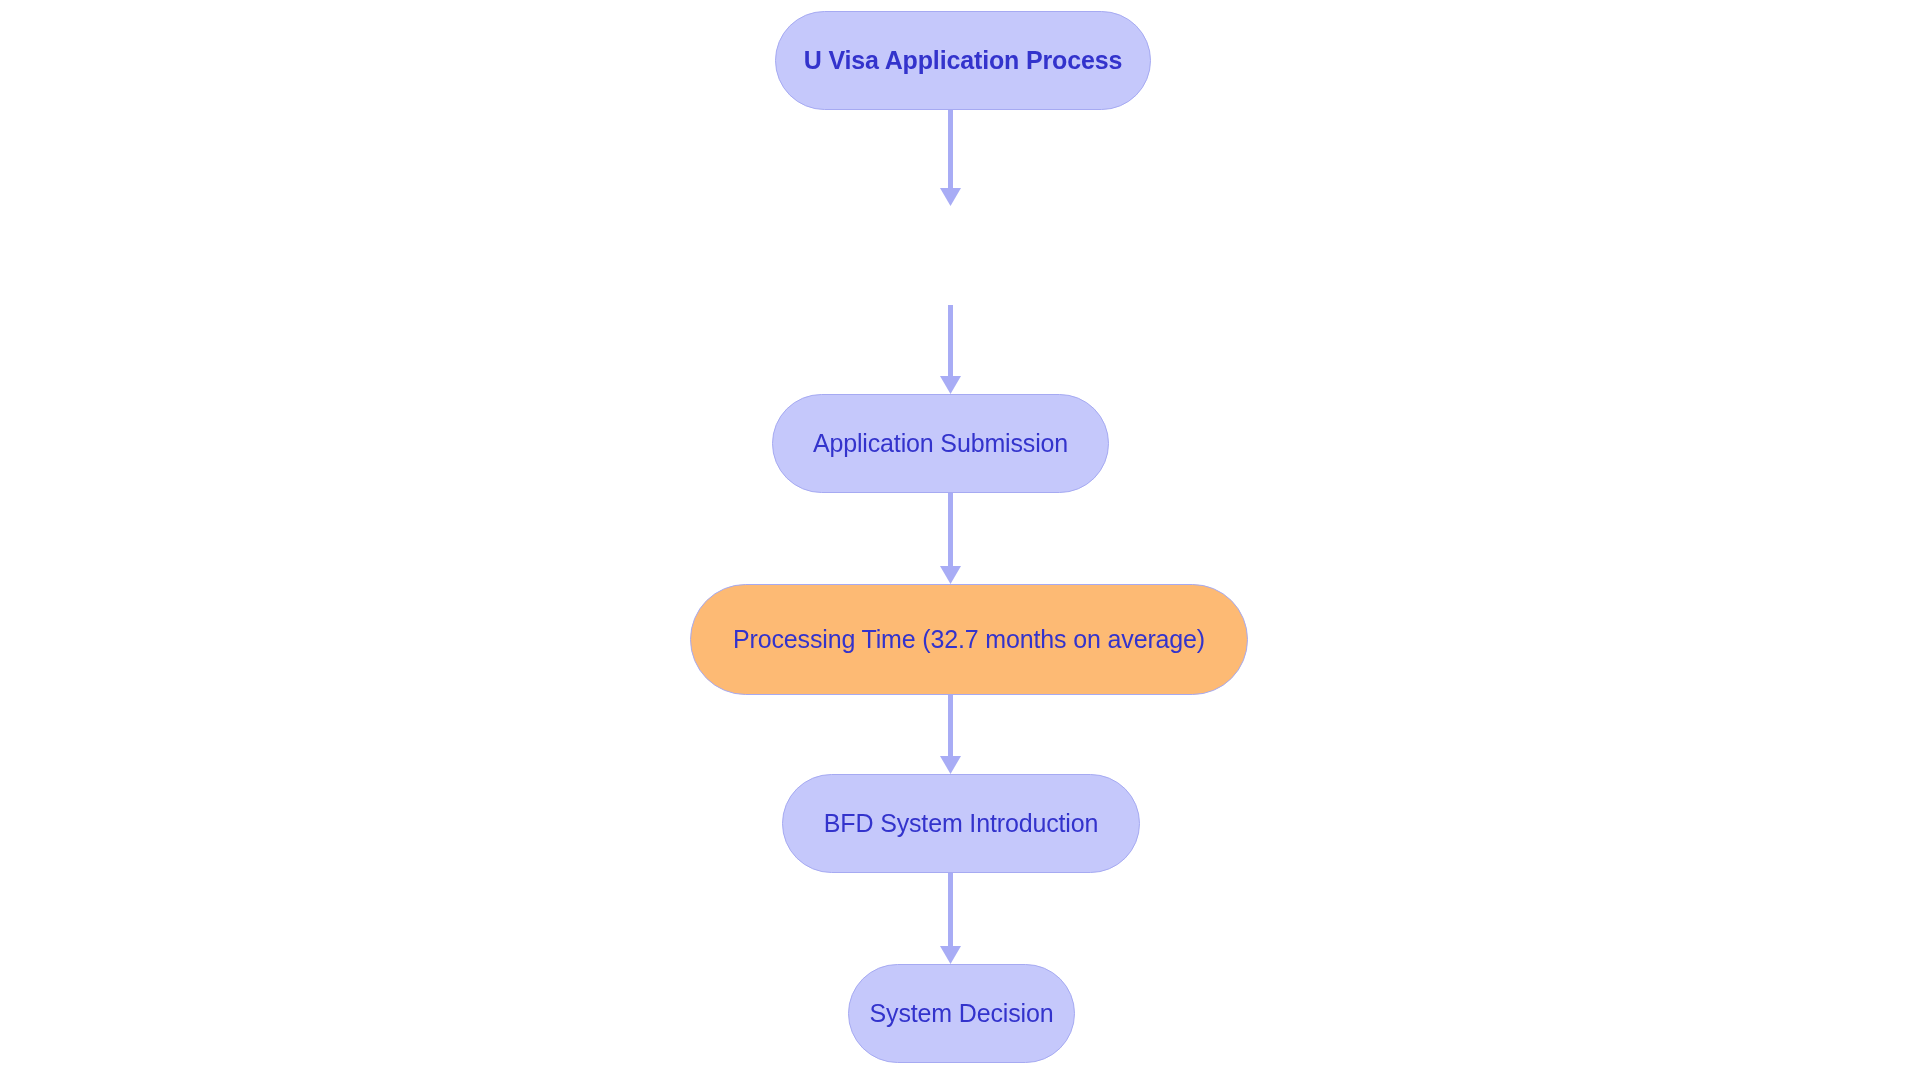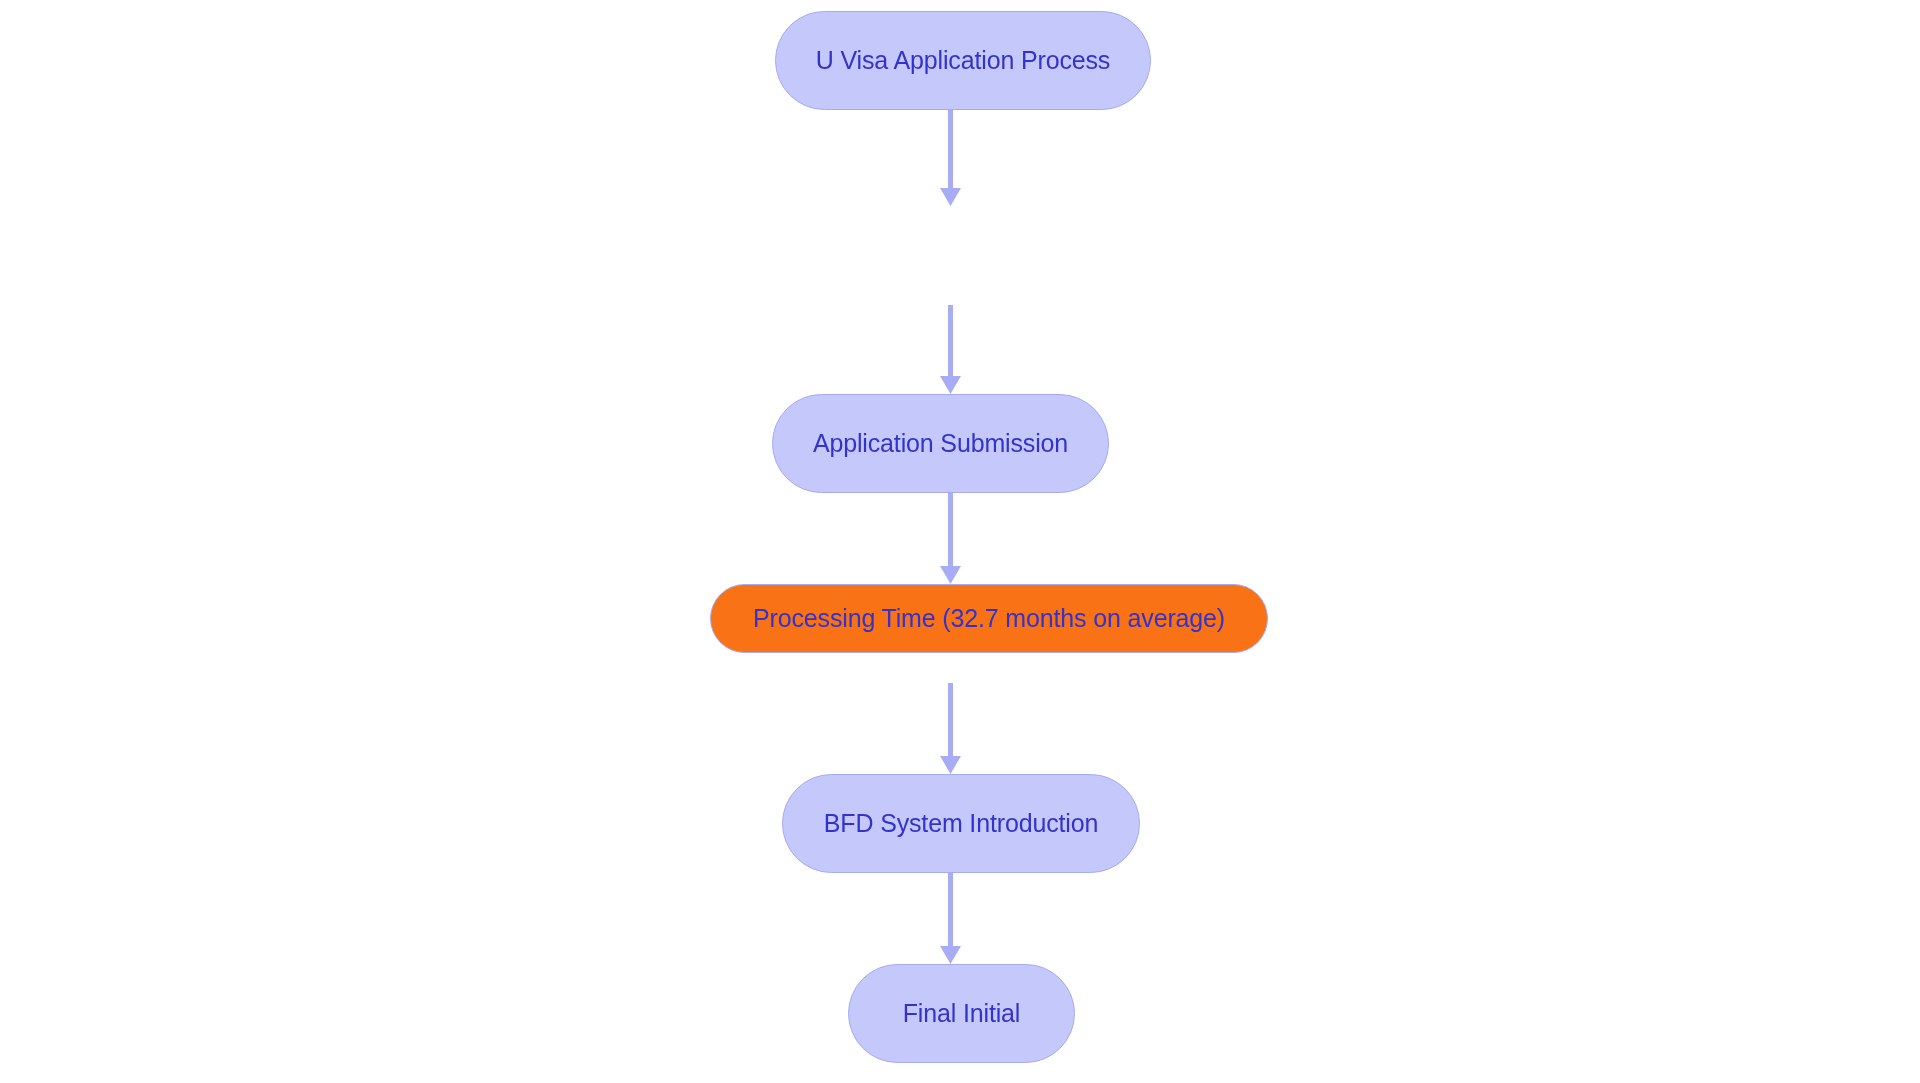--- a/index.html
+++ b/index.html
@@ -84,34 +84,34 @@
         <polygon points="0,73 21,73 10.5,91" fill="#a8acf5"></polygon>
       </svg>
     </div>
   <div class="flow-edge" id="edge-4" style="left: 939.5px; top: 873px; width: 21px; height: 91px;">
       <svg width="21" height="91" viewBox="0 0 21 91">
         <rect x="8" y="0" width="5" height="74" fill="#a8acf5"></rect>
         <polygon points="0,73 21,73 10.5,91" fill="#a8acf5"></polygon>
       </svg>
     </div>
 
-  <div class="flow-node" id="node-0" style="left: 775px; top: 11px; width: 376px; height: 99px; background: rgb(197, 200, 251); border-color: rgb(166, 170, 242); color: rgb(51, 51, 204);">
+  <div class="flow-node" id="node-0" style="left: 775px; top: 11px; width: 376px; height: 99px; background: rgb(197, 200, 251); border-color: rgb(166, 170, 242); color: rgb(51, 51, 204); font-weight: bold;">
     <span class="node-label">U Visa Application Process</span>
   </div>
 
 
   <div class="flow-node" id="node-2" style="left: 772px; top: 394px; width: 337px; height: 99px; background: rgb(197, 200, 251); border-color: rgb(166, 170, 242); color: rgb(51, 51, 204);">
     <span class="node-label">Application Submission</span>
   </div>
 
-  <div class="flow-node" id="node-3" style="left: 710px; top: 584px; width: 558px; height: 69px; background: #f97316; border-color: rgb(166, 170, 242); color: rgb(51, 51, 204);">
+  <div class="flow-node" id="node-3" style="left: 690px; top: 584px; width: 558px; height: 111px; background: #fdba74; border-color: rgb(166, 170, 242); color: rgb(51, 51, 204);">
     <span class="node-label">Processing Time (32.7 months on average)</span>
   </div>
 
   <div class="flow-node" id="node-4" style="left: 782px; top: 774px; width: 358px; height: 99px; background: rgb(197, 200, 251); border-color: rgb(166, 170, 242); color: rgb(51, 51, 204); justify-content: center;">
     <span class="node-label">BFD System Introduction</span>
   </div>
 
   <div class="flow-node" id="node-5" style="left: 848px; top: 964px; width: 227px; height: 99px; background: rgb(197, 200, 251); border-color: rgb(166, 170, 242); color: rgb(51, 51, 204);">
-    <span class="node-label">Final Initial</span>
+    <span class="node-label">System Decision</span>
   </div>
 
 </div>
 
 </body></html>

